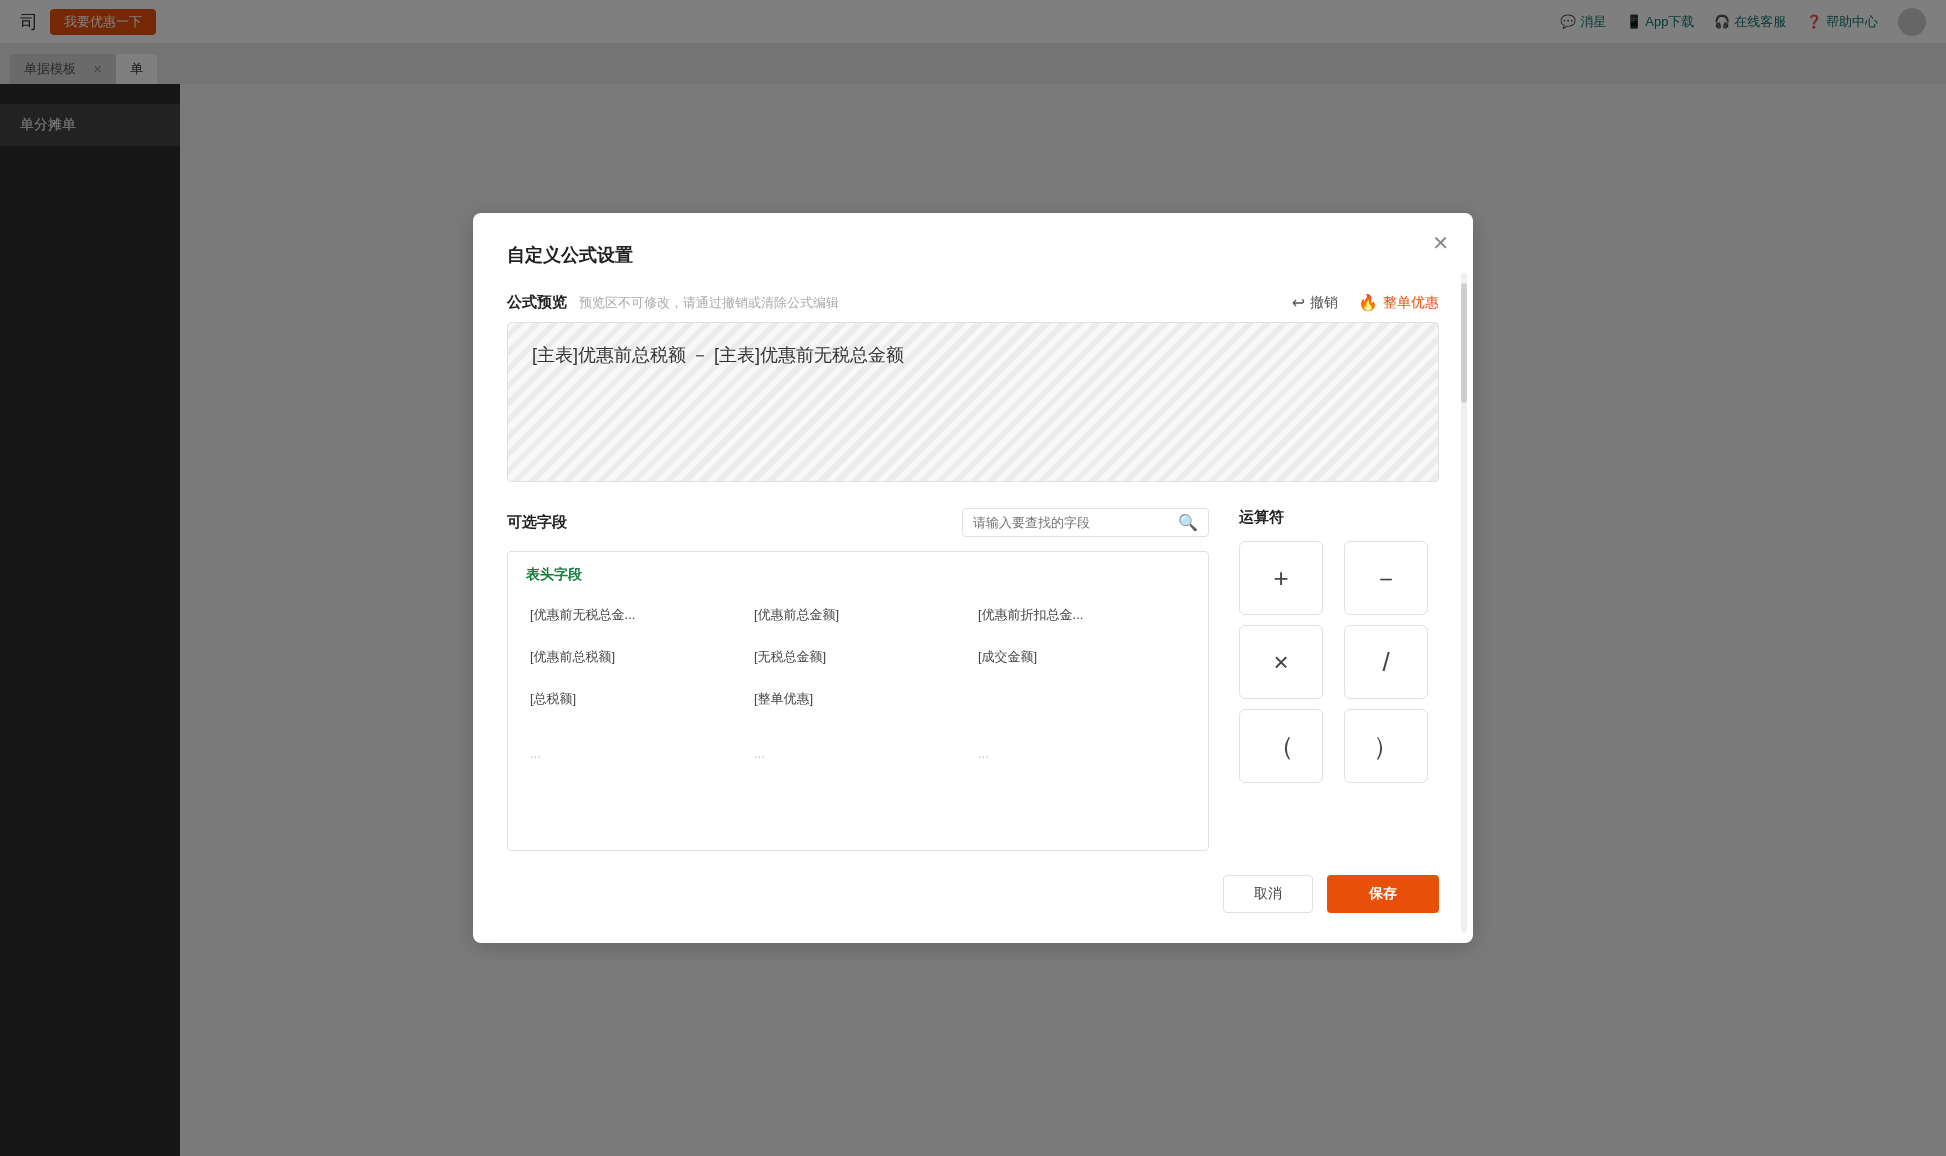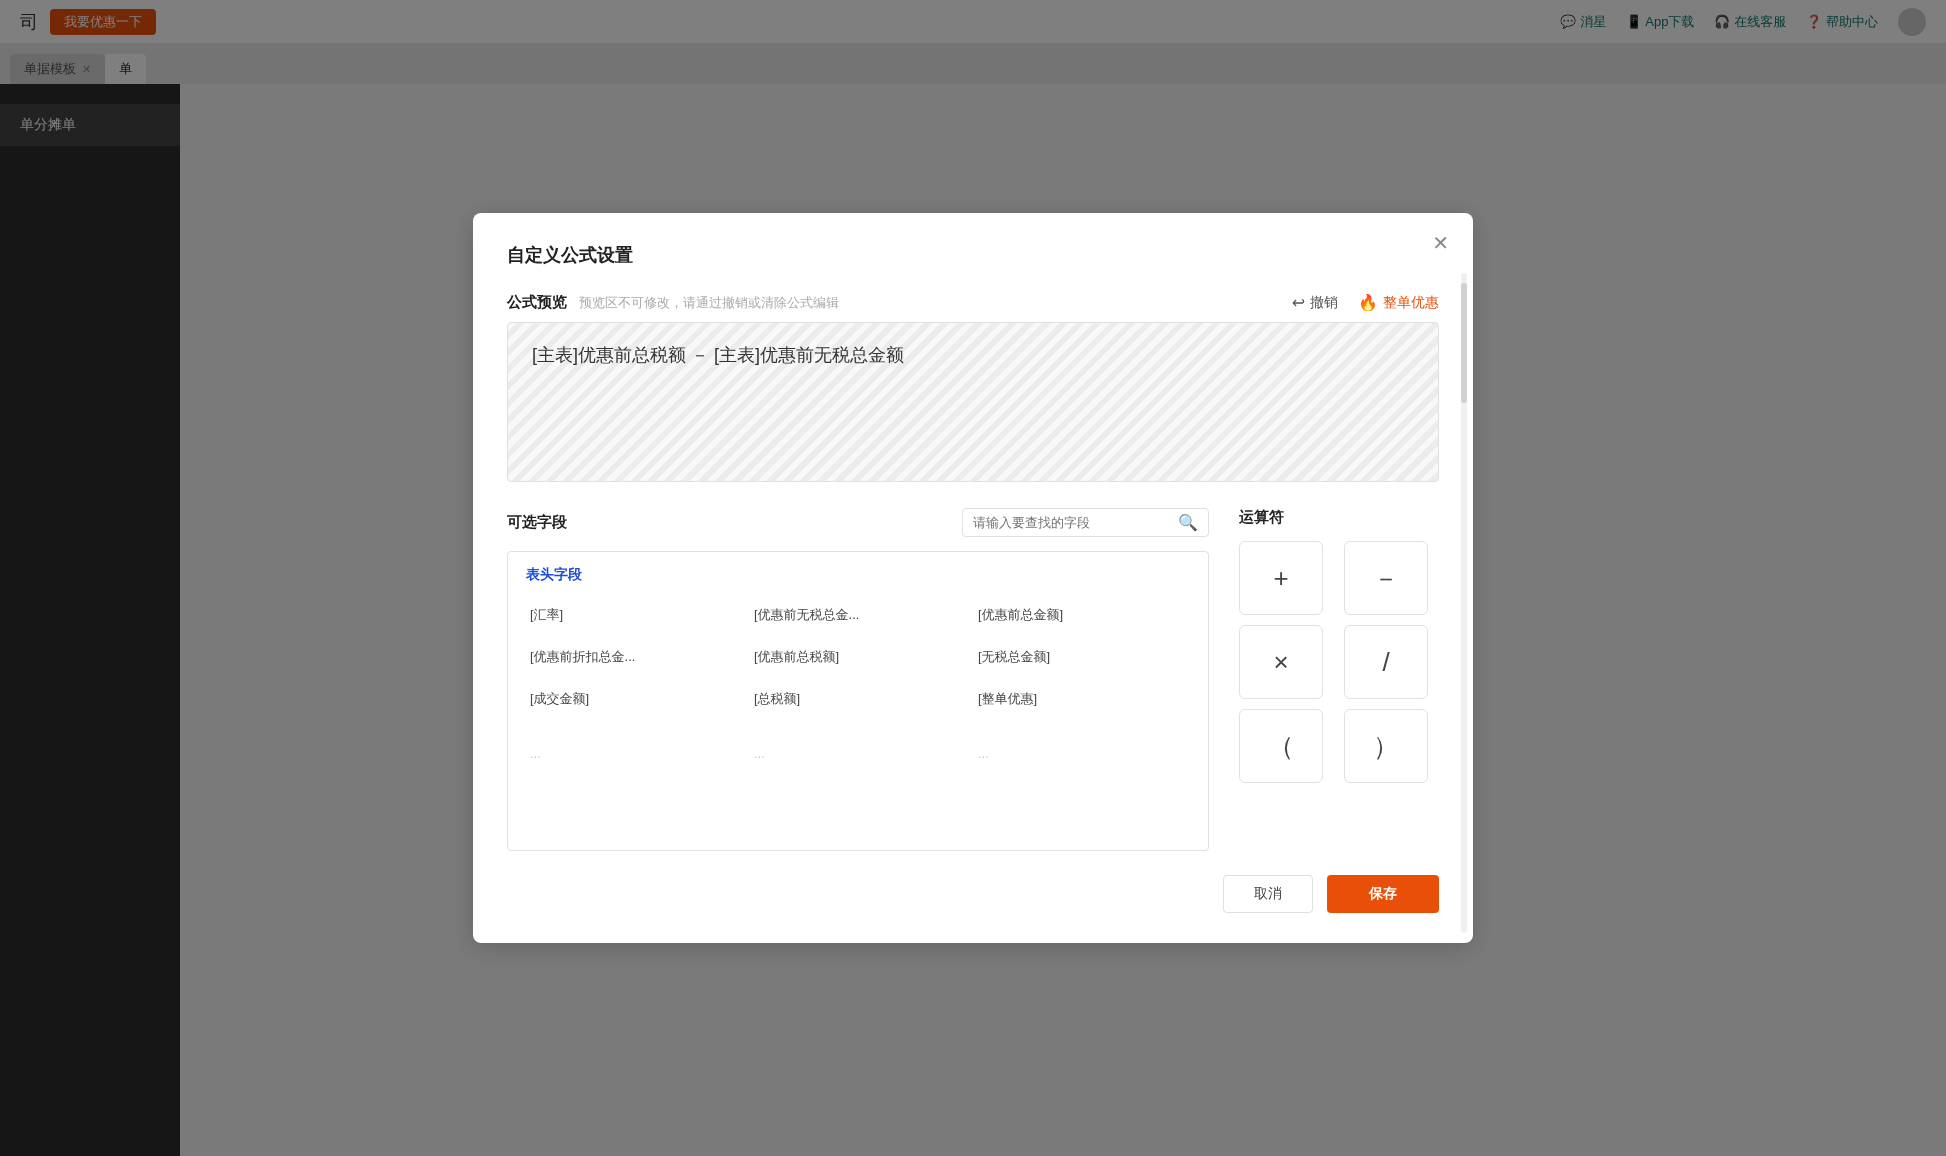--- a/index.html
+++ b/index.html
@@ -71,21 +71,21 @@
     }
 
     .tab-item {
       background: #d4d4d4;
       padding: 6px 14px;
       font-size: 13px;
       color: #555;
       border-radius: 4px 4px 0 0;
       display: flex;
       align-items: center;
-      gap: 6px;
+      gap: 17px;
       cursor: pointer;
     }
 
     .tab-item.active {
       background: #fff;
       color: #333;
     }
 
     
     .main-area {
@@ -281,21 +281,21 @@
       width: 6px;
     }
     .fields-list-container::-webkit-scrollbar-thumb {
       background: #ccc;
       border-radius: 3px;
     }
 
     .fields-group-title {
       font-size: 14px;
       font-weight: 600;
-      color: #1d4ed8;
+      color: #15803d;
       padding: 14px 18px 10px 18px;
     }
 
     .fields-grid {
       display: grid;
       grid-template-columns: repeat(3, 1fr);
       padding: 0 14px 14px 14px;
       gap: 0;
     }
 
@@ -459,21 +459,20 @@
           <span class="fields-title">可选字段</span>
           <div class="search-box">
             <input class="search-input" type="text" placeholder="请输入要查找的字段" style="">
             <span class="search-icon-svg">🔍</span>
           </div>
         </div>
 
         <div class="fields-list-container">
           <div class="fields-group-title">表头字段</div>
           <div class="fields-grid">
-            <div class="field-item">[汇率]</div>
             <div class="field-item">[优惠前无税总金...</div>
             <div class="field-item">[优惠前总金额]</div>
             <div class="field-item">[优惠前折扣总金...</div>
             <div class="field-item">[优惠前总税额]</div>
             <div class="field-item">[无税总金额]</div>
             <div class="field-item">[成交金额]</div>
             <div class="field-item">[总税额]</div>
             <div class="field-item">[整单优惠]</div>
           </div>
 

